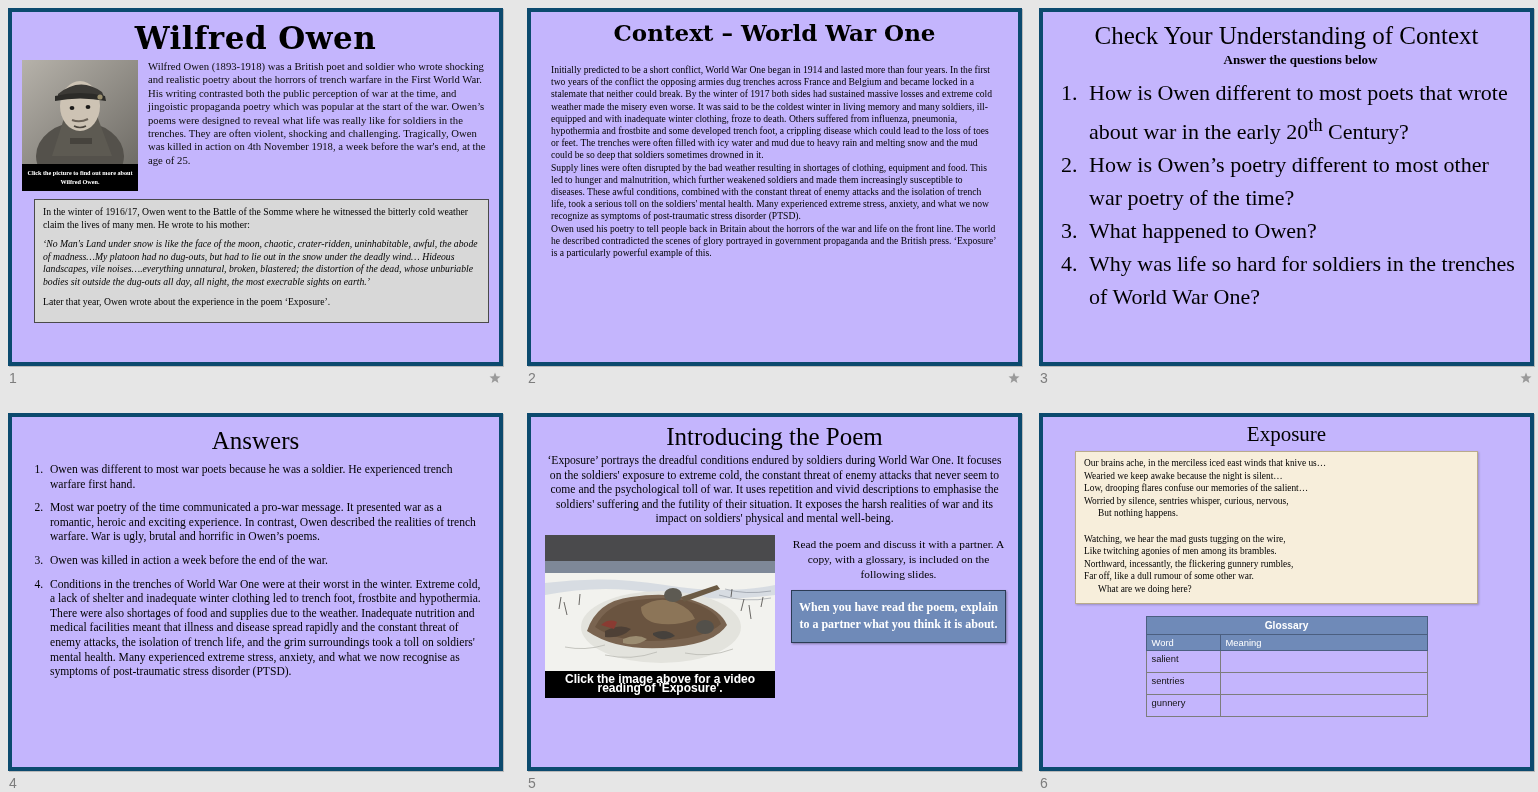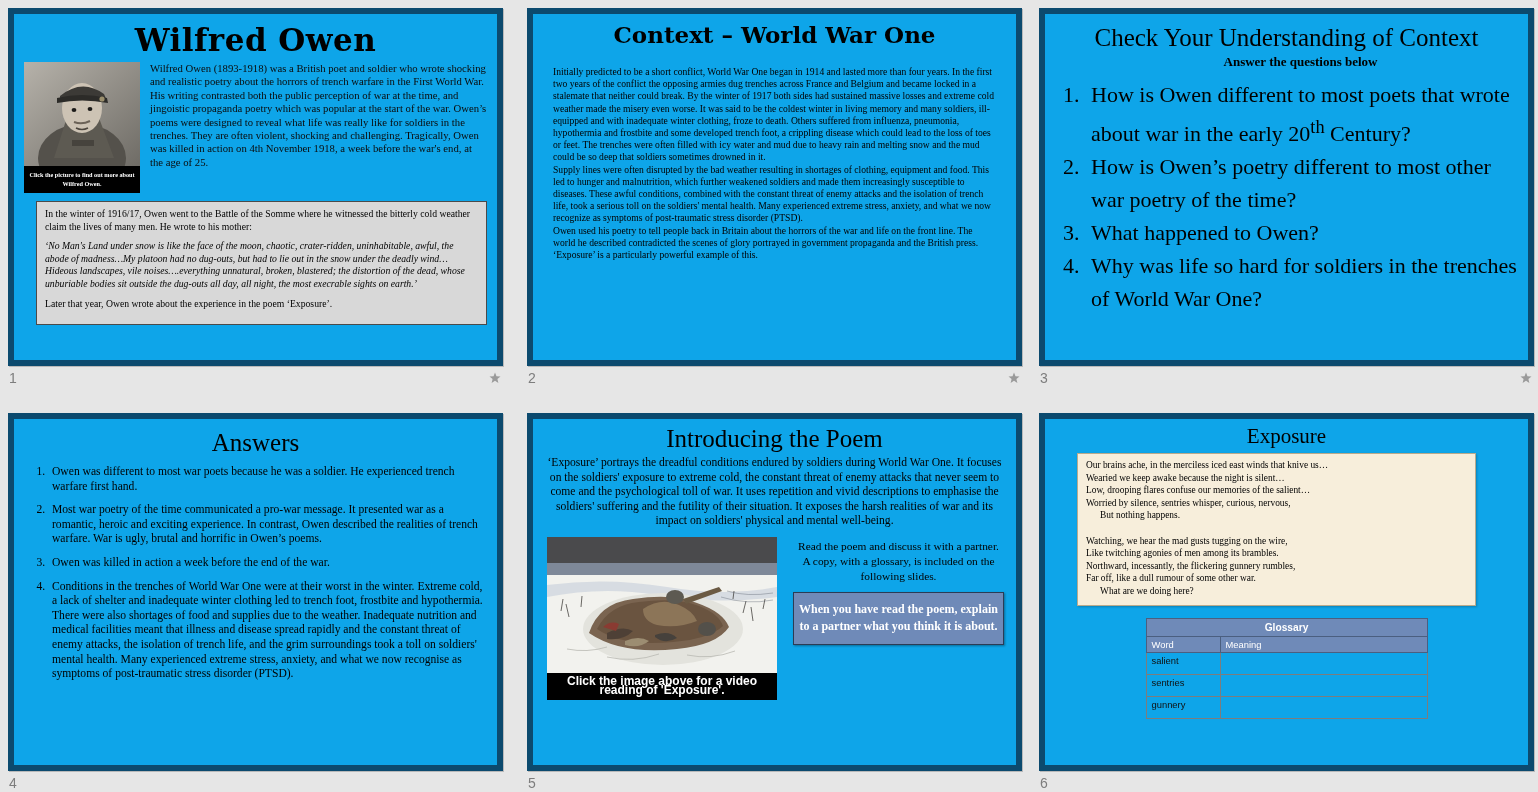--- a/index.html
+++ b/index.html
@@ -17,22 +17,22 @@
   }
   .slide-cell {
     position: absolute;
     width: 512px;
     height: 396px;
   }
   .slide {
     position: absolute;
     left: 8px; top: 8px;
     width: 495px; height: 358px;
-    background: #0ea5e9;
-    border: 6px solid #0c4a6e;
+    background: #c4b5fd;
+    border: 4px solid #0c4a6e;
     box-shadow: 1px 1px 0 #b9b9b9;
     overflow: hidden;
   }
   .slide-meta {
     position: absolute;
     left: 8px;
     top: 370px;
     width: 495px;
     height: 22px;
     display: flex;

